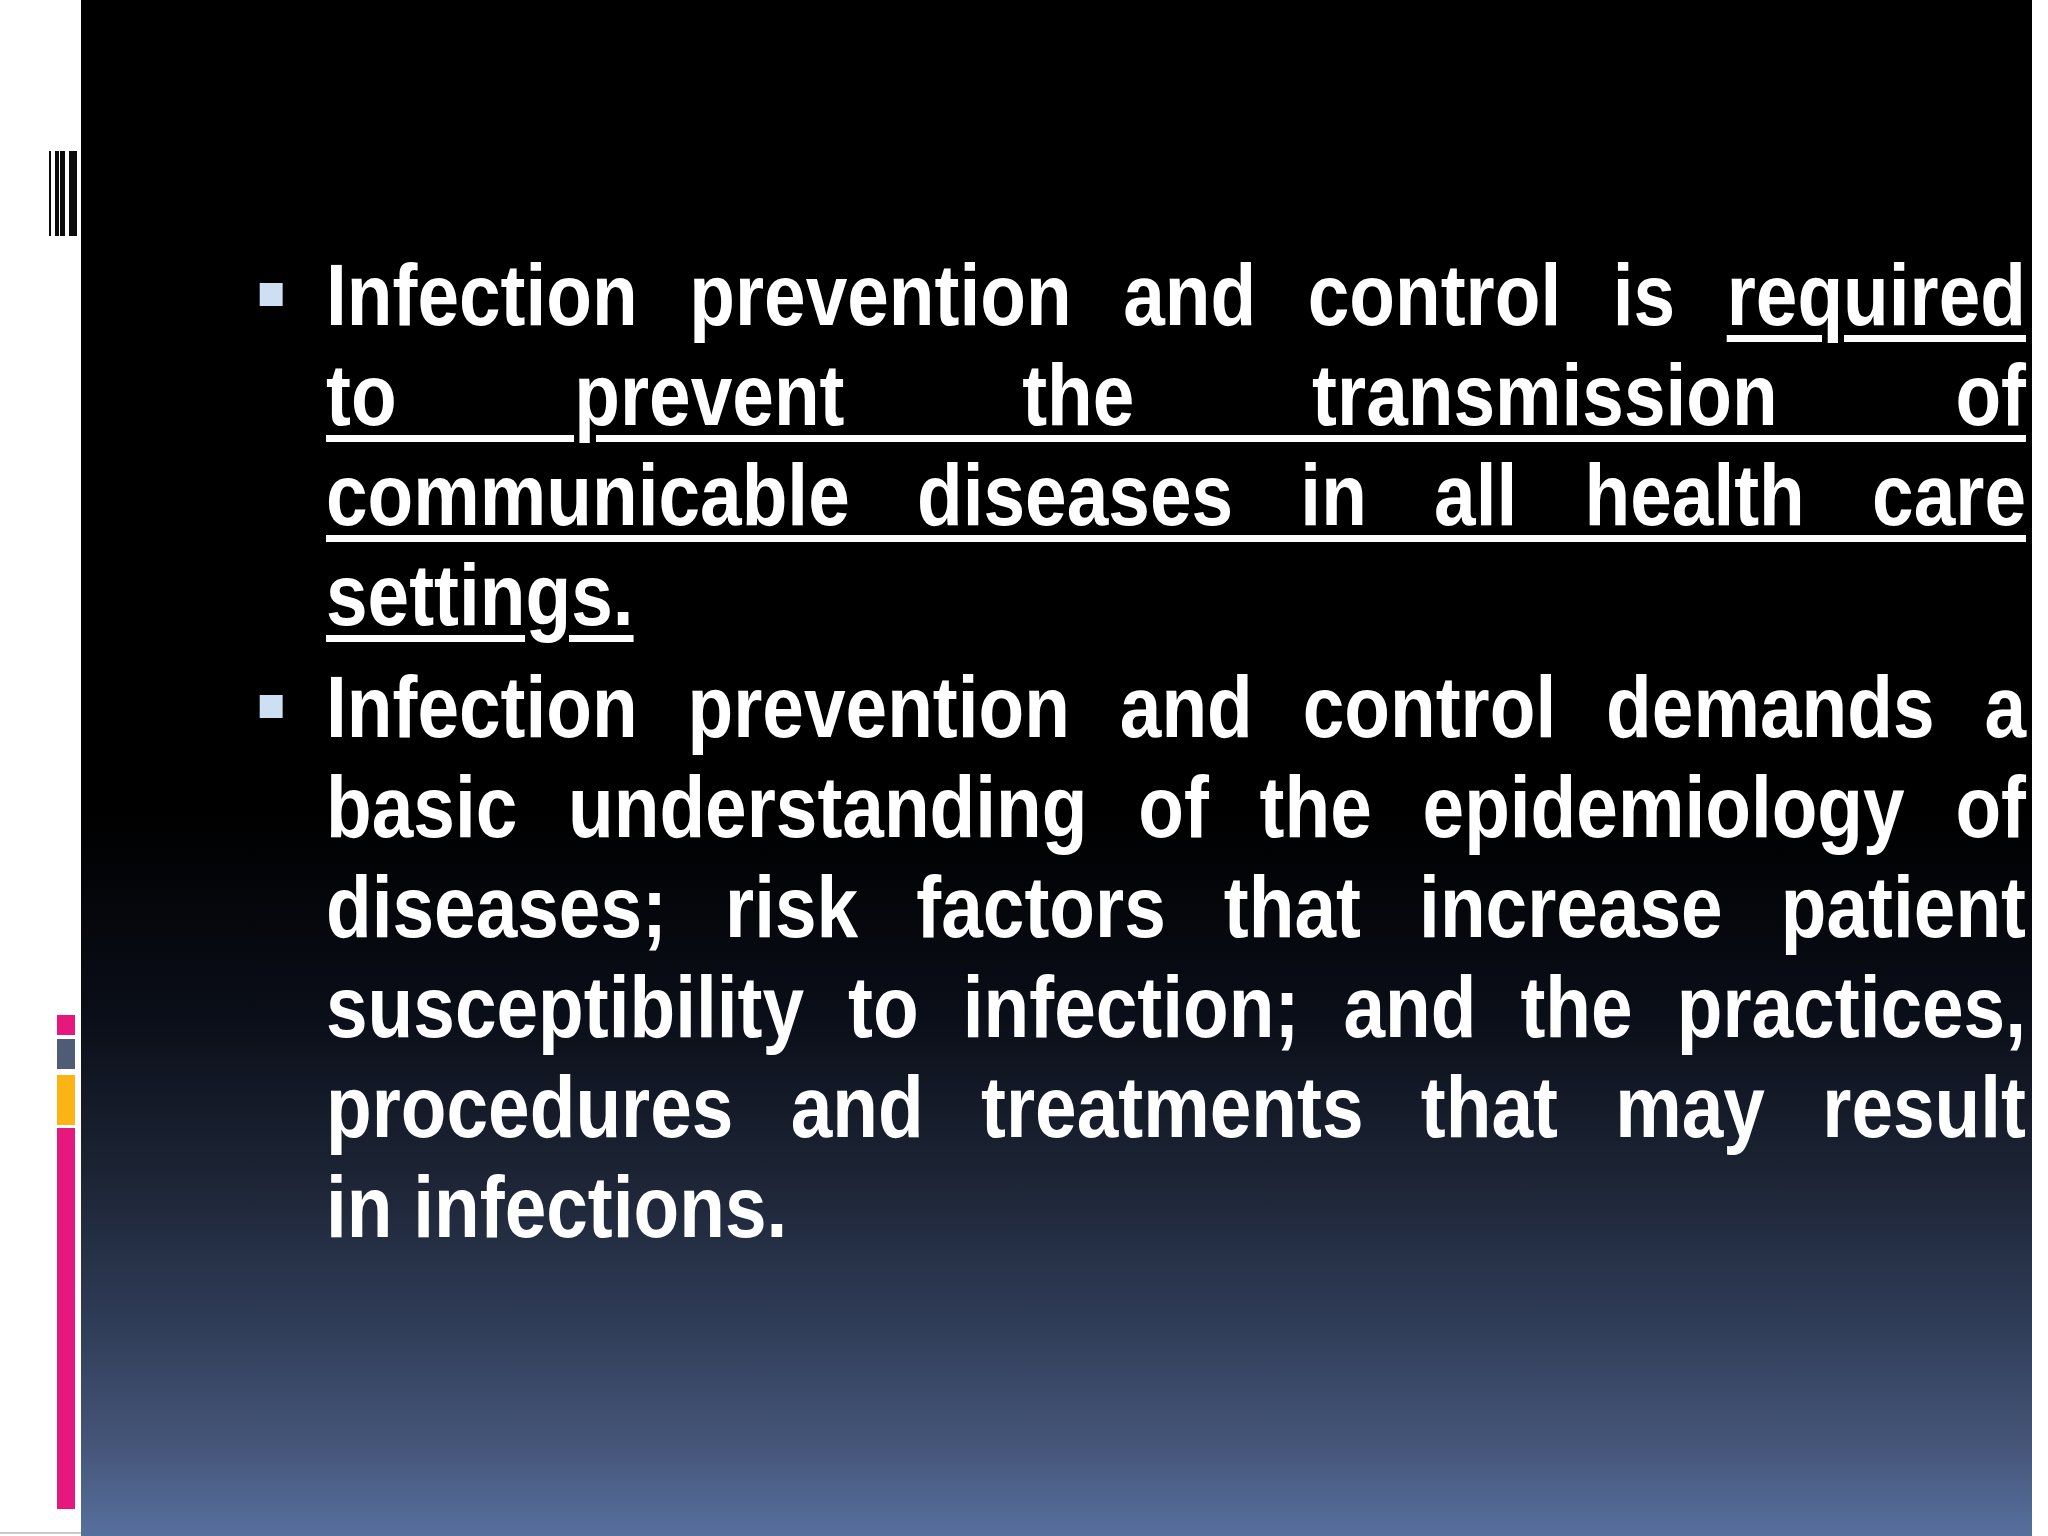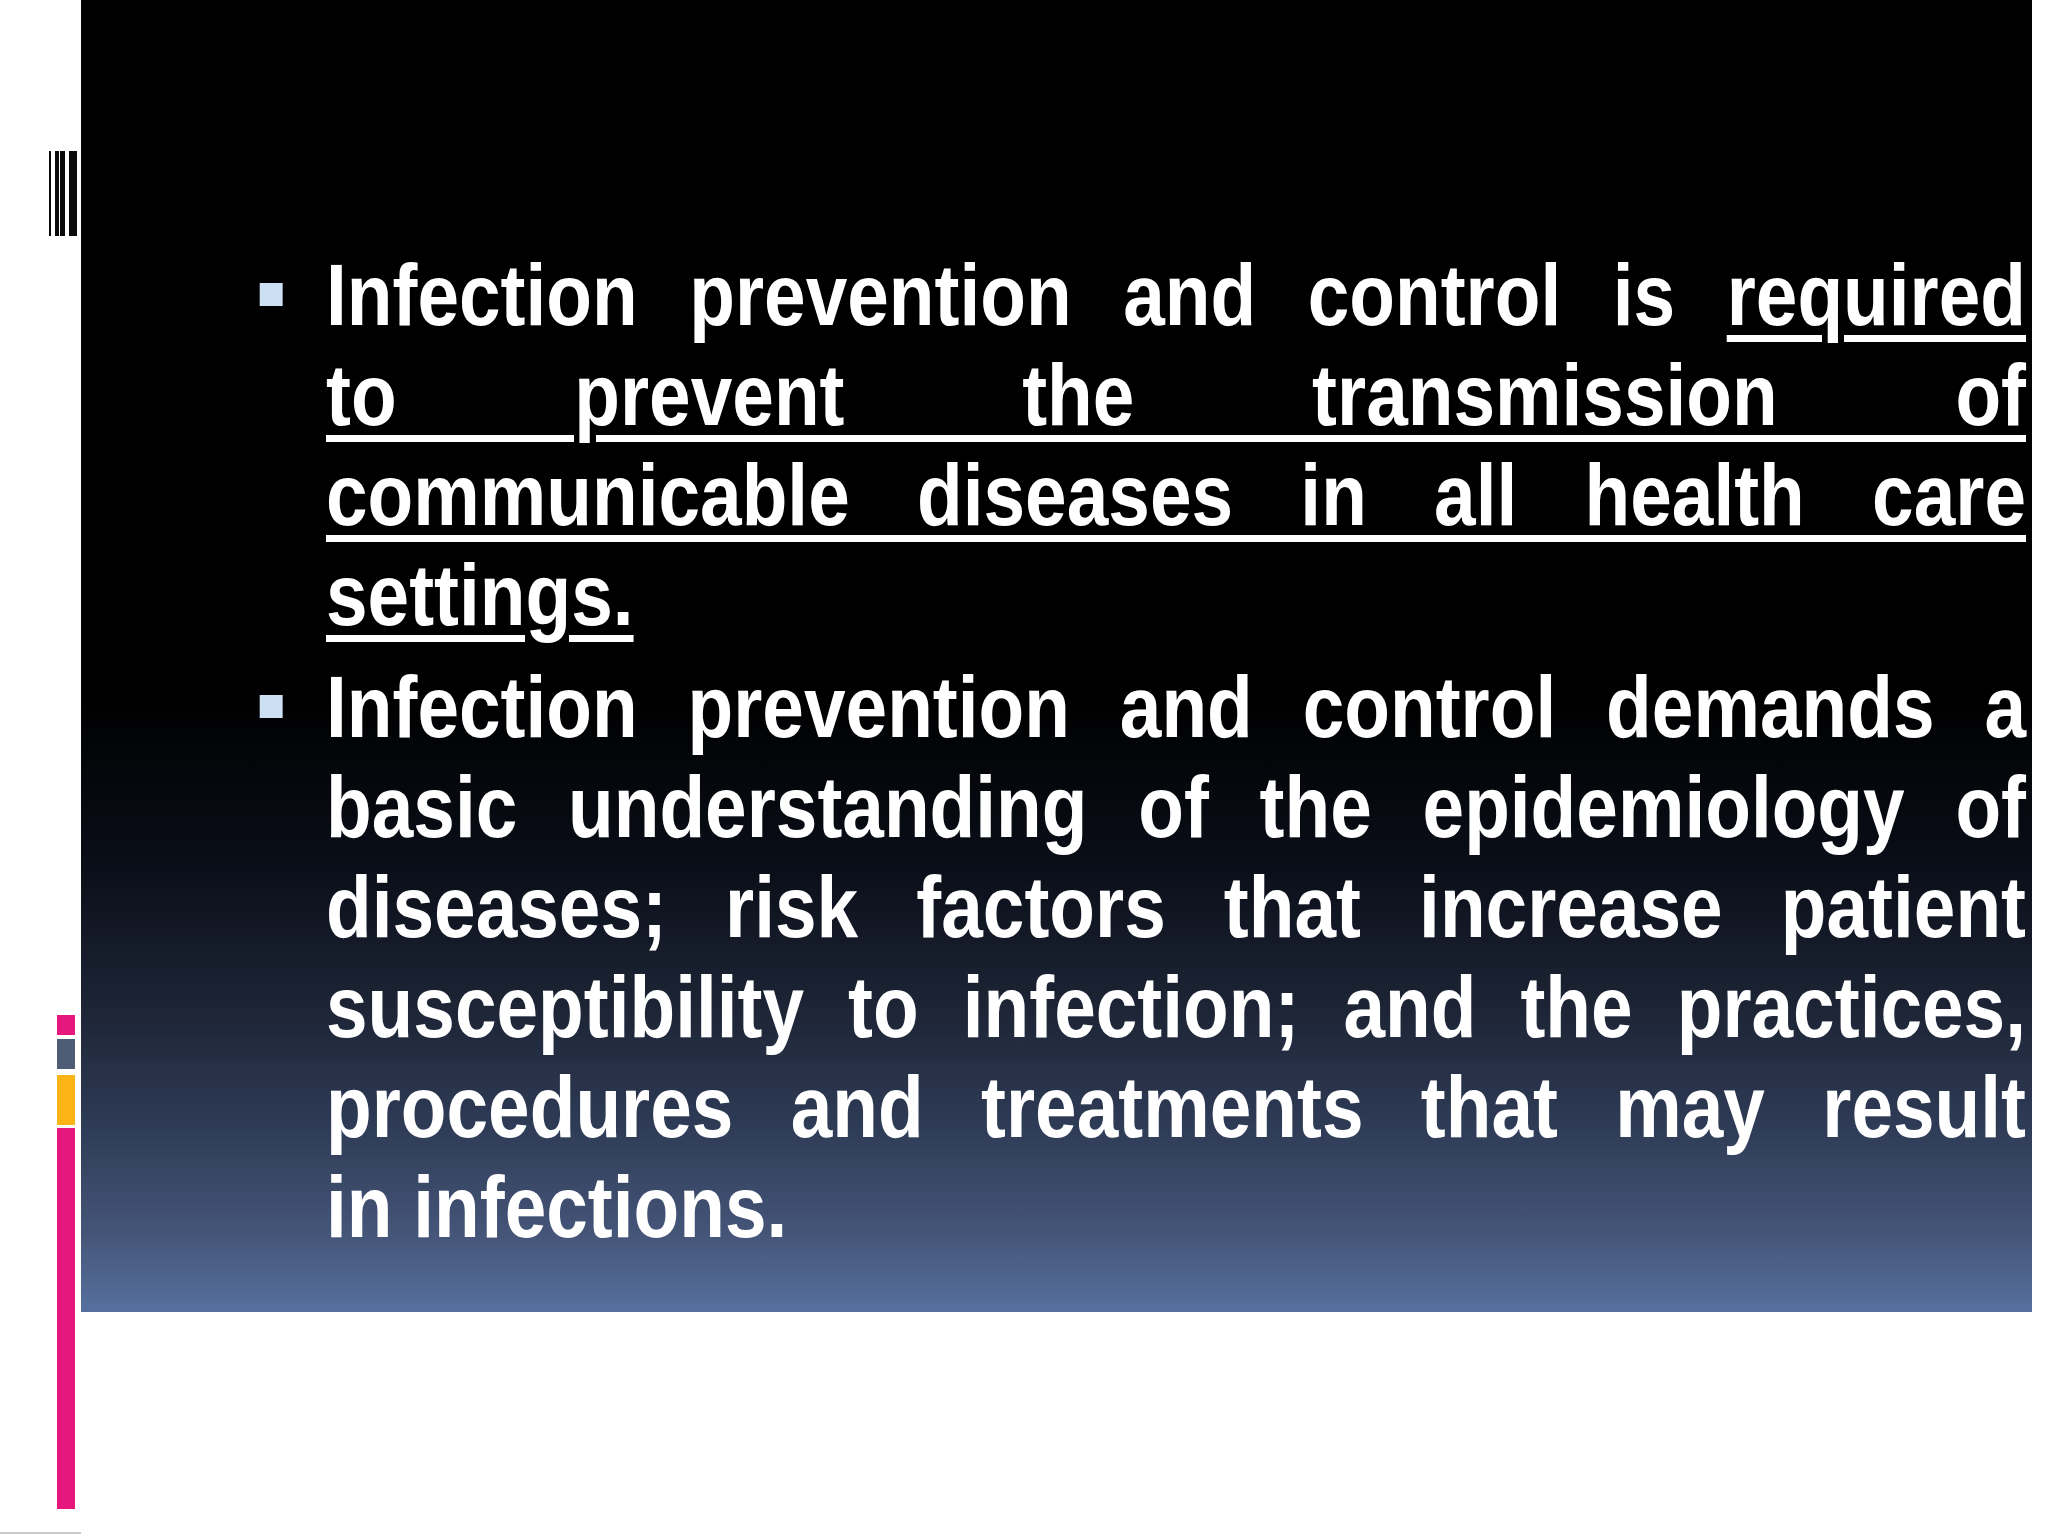--- a/index.html
+++ b/index.html
@@ -26,21 +26,21 @@
   .stripe.s3{width:5px;margin-right:4px;}
   .stripe.s4{width:8px;}
   
   .accent{position:absolute;left:57px;width:18px;}
   .accent.a1{top:1015px;height:20px;}
   .accent.a2{top:1039px;height:30px;}
   .accent.a3{top:1075px;height:50px;}
   .accent.a4{top:1128px;height:381px;}
   
   .content{
-    position:absolute;left:81px;top:0;right:16px;height:1312px;
+    position:absolute;left:81px;top:0;right:16px;height:1536px;
     background:linear-gradient(180deg,
       #000000 0%, #000000 53%,
       #0a0e18 66%, #1d2536 77%,
       #2f3c57 86%, #455578 94%,
       #56709e 100%);
     z-index:1;
   }
   
   .text-block{
     position:absolute;left:245px;top:245px;width:2000px;

